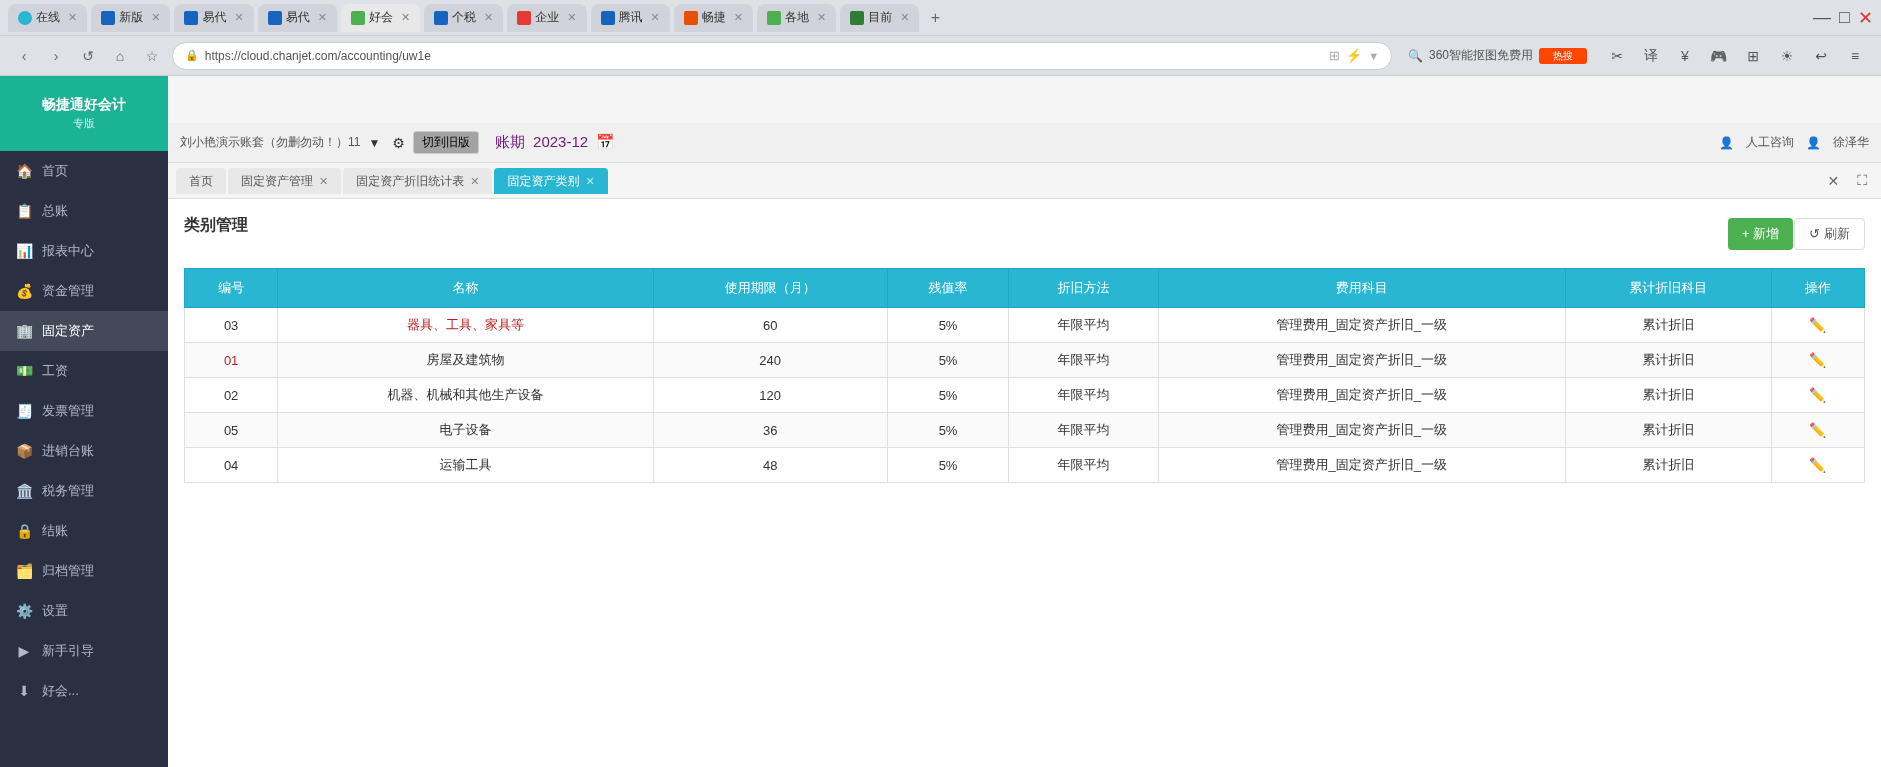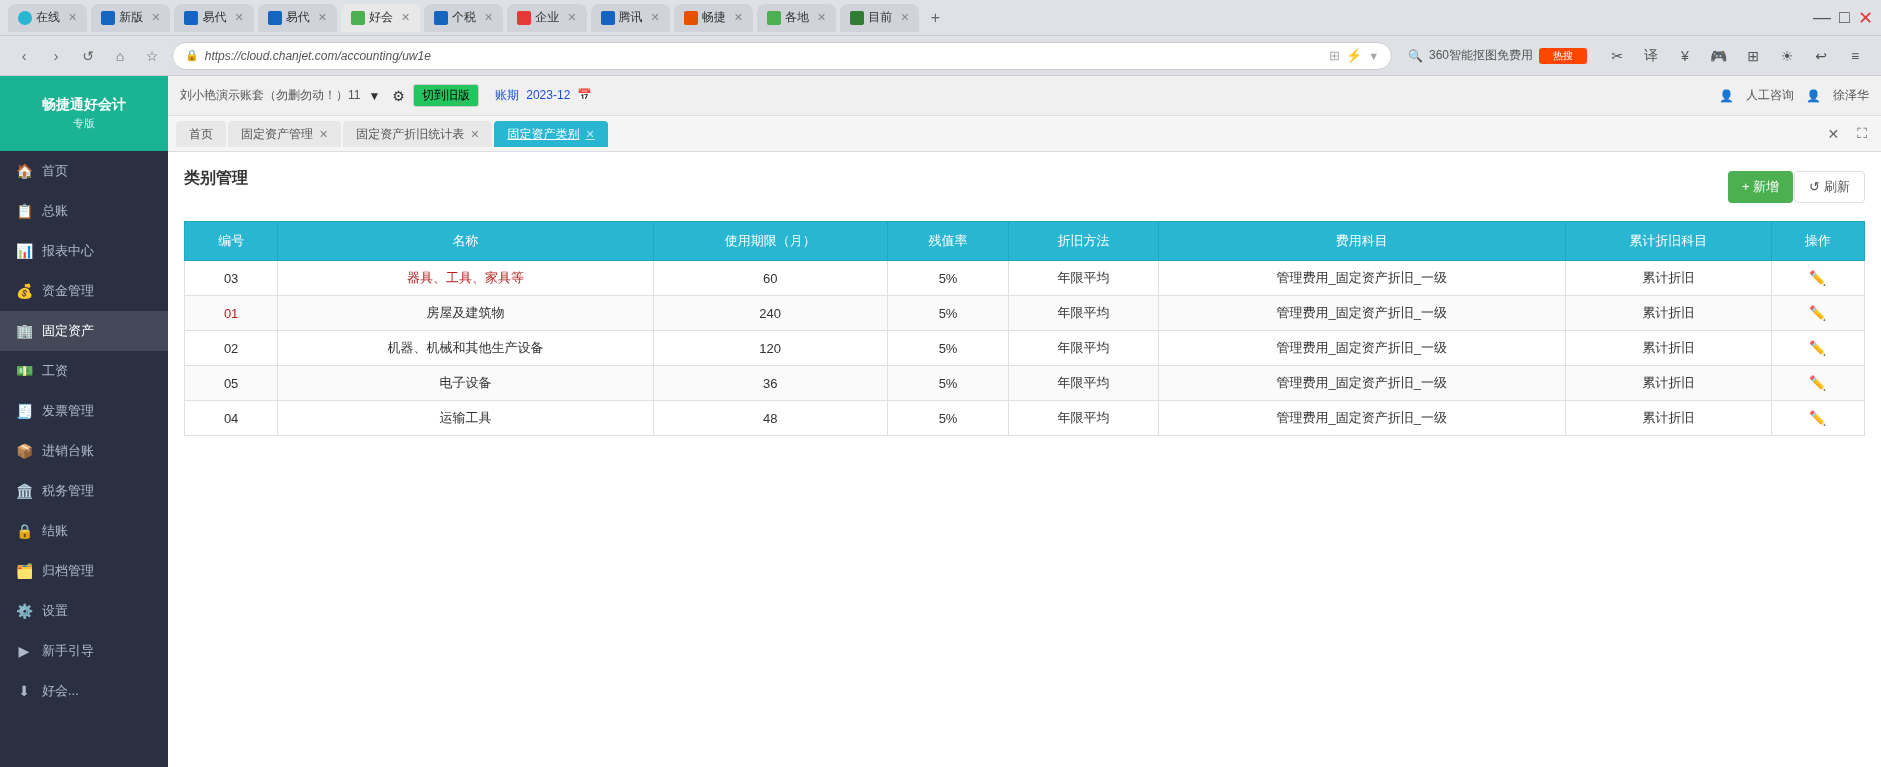--- a/index.html
+++ b/index.html
@@ -11,21 +11,21 @@
     .tab.inactive { background: #d0d3d9; }
     .tab-close { color: #888; font-size: 11px; cursor: pointer; margin-left: 4px; }
     .tab-add { width: 24px; height: 24px; display: flex; align-items: center; justify-content: center; color: #666; font-size: 16px; cursor: pointer; }
     .browser-actions { margin-left: auto; display: flex; align-items: center; gap: 8px; font-size: 12px; color: #555; }
 
     
     .address-bar-row { background: #dee1e6; height: 40px; display: flex; align-items: center; padding: 0 12px; gap: 8px; border-bottom: 1px solid #ccc; }
     .nav-btn { width: 24px; height: 24px; display: flex; align-items: center; justify-content: center; color: #666; font-size: 14px; cursor: pointer; border-radius: 50%; }
     .address-box { flex: 1; background: #fff; border: 1px solid #ccc; border-radius: 16px; height: 28px; display: flex; align-items: center; padding: 0 12px; font-size: 12px; color: #555; gap: 6px; }
     .lock-icon { color: #4a9; font-size: 11px; }
-    .address-text { flex: 1; font-style: italic; }
+    .address-text { flex: 1; }
     .search-area { display: flex; align-items: center; gap: 6px; margin-left: 8px; font-size: 12px; color: #555; }
     .toolbar-icons { display: flex; align-items: center; gap: 6px; margin-left: 8px; }
     .toolbar-icon { width: 28px; height: 24px; display: flex; align-items: center; justify-content: center; font-size: 14px; color: #555; cursor: pointer; }
     .hot-badge { background: #ff4500; color: white; font-size: 10px; padding: 1px 14px; border-radius: 3px; }
 
     
     .app { display: flex; height: calc(767px - 76px); }
 
     
     .sidebar { width: 168px; background: #2a3042; color: #ccc; display: flex; flex-direction: column; flex-shrink: 0; }
@@ -33,30 +33,30 @@
     .sidebar-header .title { color: white; font-size: 14px; font-weight: bold; }
     .sidebar-header .subtitle { color: rgba(255,255,255,0.8); font-size: 11px; margin-top: 2px; }
     .sidebar-item { display: flex; align-items: center; gap: 10px; padding: 11px 16px; cursor: pointer; font-size: 13px; color: #b0b8c8; }
     .sidebar-item.active { background: rgba(255,255,255,0.12); color: white; }
     .sidebar-item .icon { font-size: 14px; width: 16px; text-align: center; }
 
     
     .main { flex: 1; display: flex; flex-direction: column; overflow: hidden; }
 
     
-    .app-topbar { background: #f0f0f0; border-bottom: 1px solid #ddd; height: 40px; display: flex; align-items: center; padding: 0 12px; gap: 8px; }
+    .app-topbar { background: #f0f0f0; border-bottom: 1px solid #ddd; height: 40px; display: flex; align-items: center; padding: 0 12px; gap: 8px; margin-top: 47px; }
     .user-info { font-size: 12px; color: #555; }
-    .period-info { font-size: 12px; color: #1d4ed8; margin-left: 8px; }
+    .period-info { font-size: 15px; color: #701a75; margin-left: 8px; }
     .topbar-right { margin-left: auto; display: flex; align-items: center; gap: 12px; font-size: 12px; color: #555; }
-    .switch-btn { border: 1px solid #ccc; background: #22c55e; padding: 2px 8px; border-radius: 3px; font-size: 12px; cursor: pointer; }
+    .switch-btn { border: 1px solid #ccc; background: #a3a3a3; padding: 2px 8px; border-radius: 3px; font-size: 12px; cursor: pointer; }
 
     
     .app-tabs { background: #f5f5f5; border-bottom: 1px solid #ddd; display: flex; align-items: center; padding: 0 8px; height: 36px; gap: 2px; }
     .app-tab { padding: 4px 12px; font-size: 12px; cursor: pointer; border-radius: 4px 4px 0 0; border: 1px solid transparent; border-bottom: none; color: #555; background: #e8e8e8; display: flex; align-items: center; gap: 6px; }
-    .app-tab.active { background: #29b6d2; color: white; border-color: #29b6d2; text-decoration: underline; }
+    .app-tab.active { background: #29b6d2; color: white; border-color: #29b6d2; }
     .app-tab-close { font-size: 11px; cursor: pointer; opacity: 0.7; }
 
     
     .content { padding: 16px; flex: 1; overflow: auto; background: white; }
     .page-title { font-size: 16px; font-weight: bold; color: #333; margin-bottom: 16px; }
     .toolbar { display: flex; justify-content: center; margin-bottom: 12px; gap: 1px; }
     .btn-add { background: #4caf50; color: white; border: none; padding: 6px 14px; border-radius: 4px; cursor: pointer; font-size: 13px; display: flex; align-items: center; gap: 4px; }
     .btn-refresh { background: white; color: #555; border: 1px solid #ddd; padding: 6px 14px; border-radius: 4px; cursor: pointer; font-size: 13px; display: flex; align-items: center; gap: 4px; }
 
     

